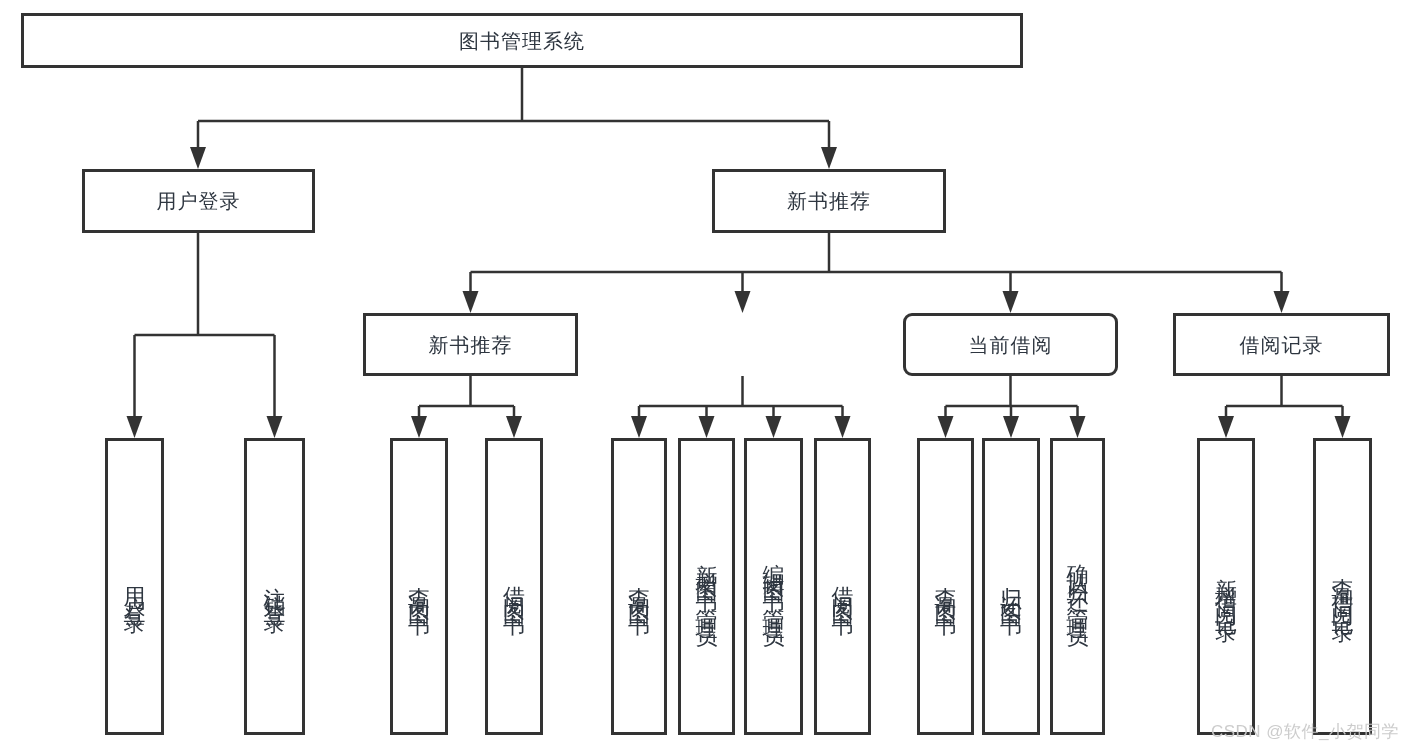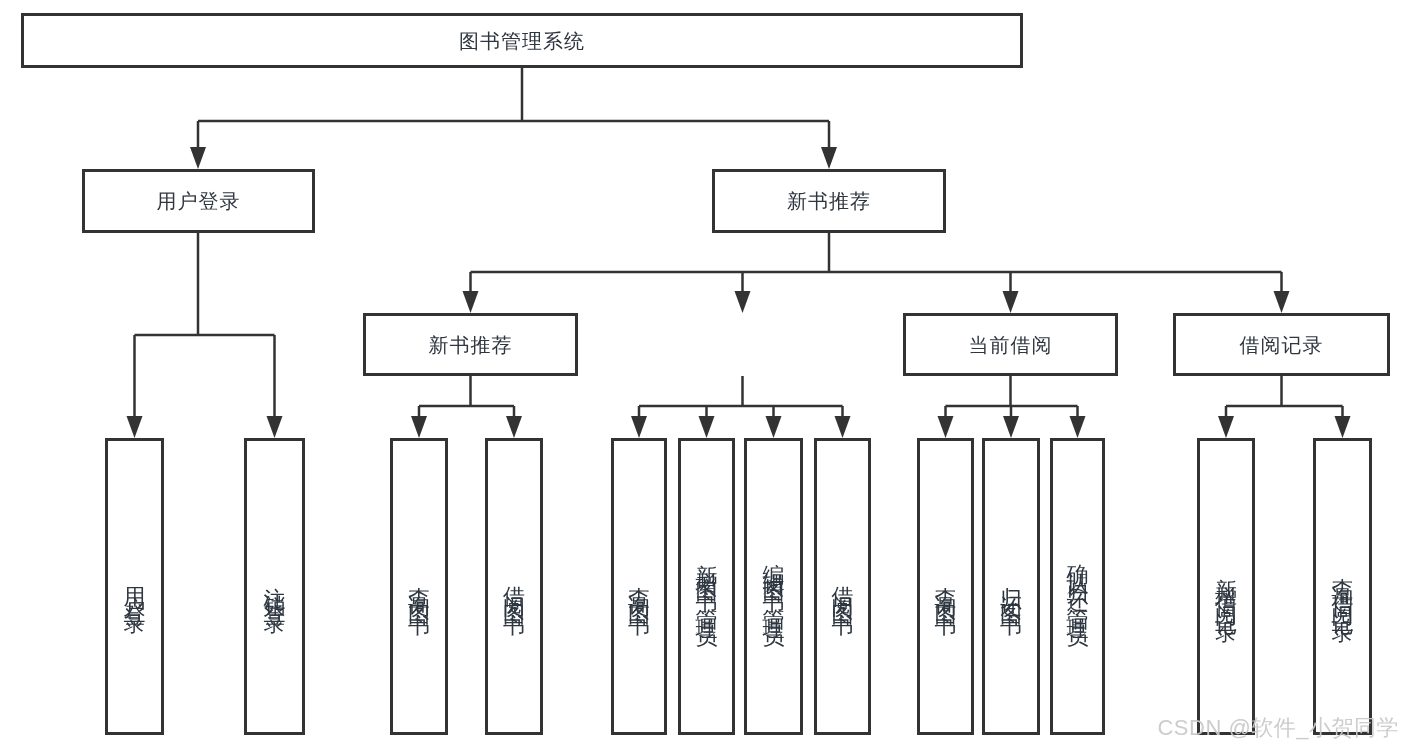--- a/index.html
+++ b/index.html
@@ -41,21 +41,21 @@
   .vbox {
     font-size: 22px;
     writing-mode: vertical-rl;
     letter-spacing: 9px;
     line-height: 1;
   }
   .watermark {
     position: absolute;
     right: 6px;
     bottom: 4px;
-    font-size: 22px;
+    font-size: 17px;
     color: rgba(201, 201, 201, 0.95);
     z-index: 20;
     letter-spacing: 0.5px;
     white-space: nowrap;
   }
   svg .wire {
     stroke: #333333;
     stroke-width: 2.5;
     fill: none;
   }
@@ -144,21 +144,21 @@
       <polygon class="head" points="1334.5,416 1350.5,416 1342.5,438"></polygon>
     </g>
   </svg>
 
   <div class="node hbox" style="left:21px; top:13px; width:1002px; height:55px;">图书管理系统</div>
 
   <div class="node hbox" style="left:82px; top:169px; width:233px; height:64px;">用户登录</div>
   <div class="node hbox" style="left:712px; top:169px; width:234px; height:64px;">新书推荐</div>
 
   <div class="node hbox" style="left:363px; top:313px; width:215px; height:63px;text-align:center;">新书推荐</div>
-  <div class="node hbox" style="left:903px; top:313px; width:215px; height:63px;">当前借阅</div>
+  <div class="node hbox" style="left:903px; top:313px; width:215px; height:63px;border-radius:9px;">当前借阅</div>
   <div class="node hbox" style="left:1173px; top:313px; width:217px; height:63px;">借阅记录</div>
 
   <div class="node vbox" style="left:105px; top:438px; width:59px; height:297px;">用户登录</div>
   <div class="node vbox" style="left:244px; top:438px; width:61px; height:297px;">注销登录</div>
 
   <div class="node vbox" style="left:390px; top:438px; width:58px; height:297px;">查询图书</div>
   <div class="node vbox" style="left:485px; top:438px; width:58px; height:297px;">借阅图书</div>
 
   <div class="node vbox" style="left:611px; top:438px; width:56px; height:297px;">查询图书</div>
   <div class="node vbox" style="left:678px; top:438px; width:57px; height:297px;">新增图书（管理员）</div>

